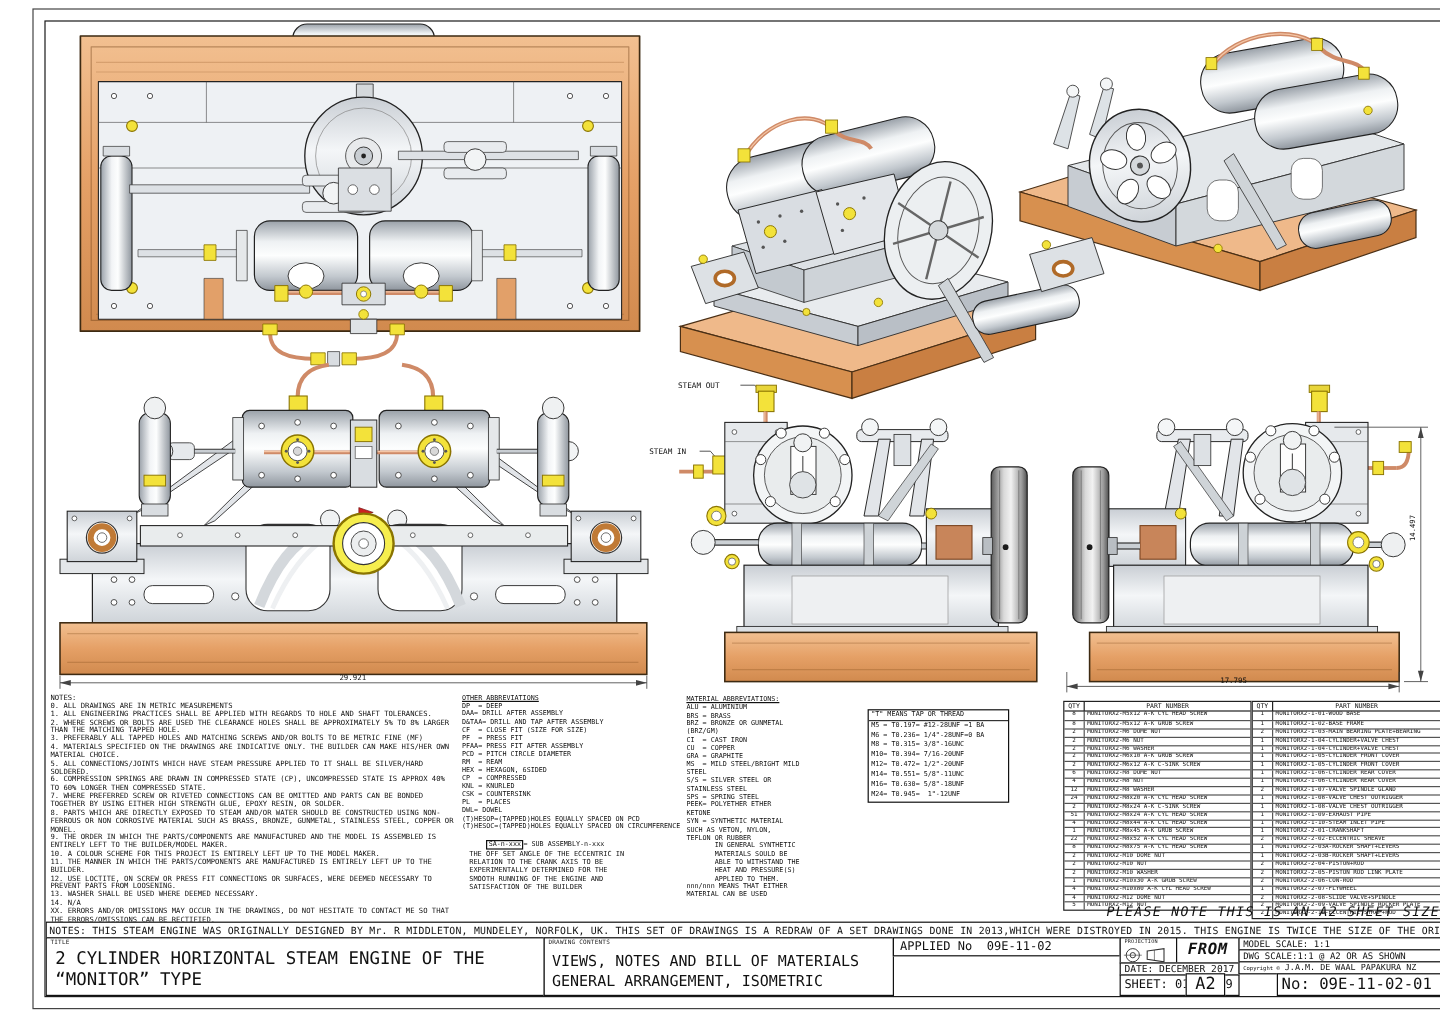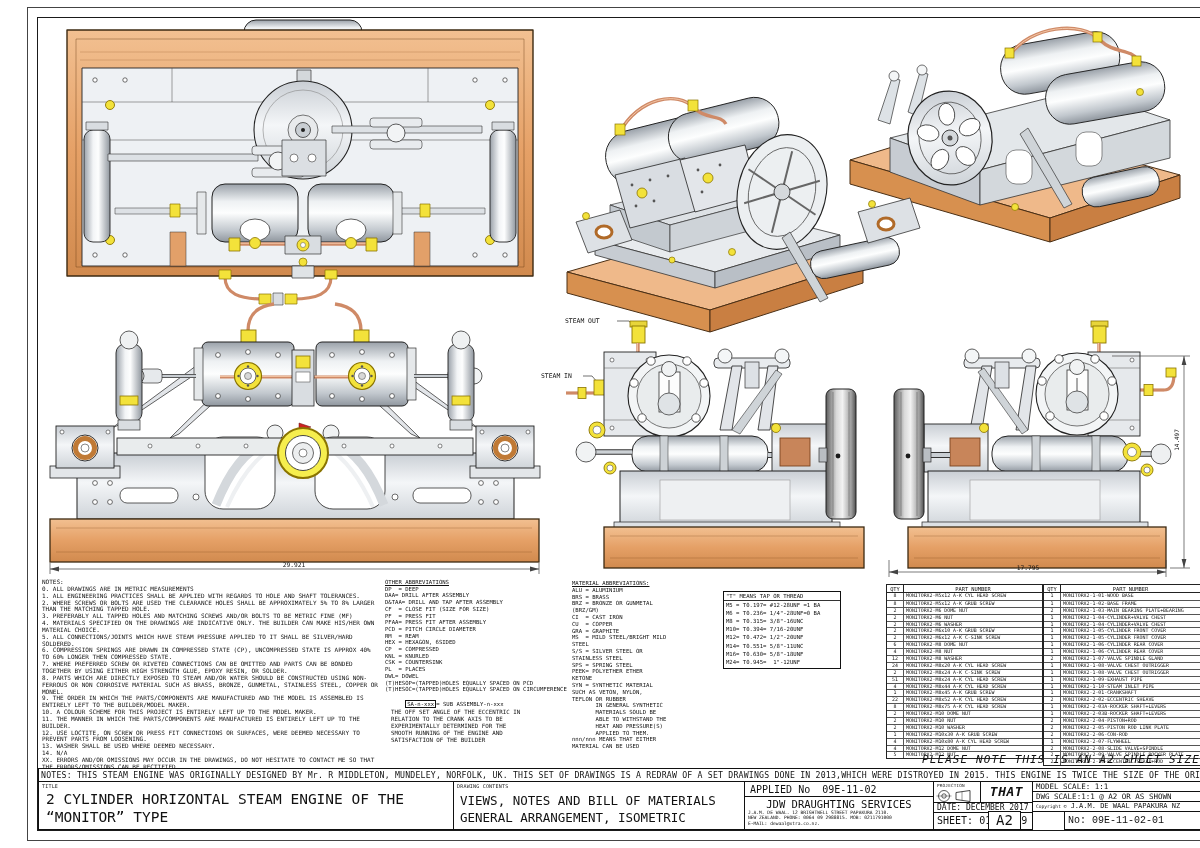--- a/index.html
+++ b/index.html
@@ -1016,39 +1016,33 @@
       <div>VIEWS, NOTES AND BILL OF MATERIALS</div>
       <div>GENERAL ARRANGEMENT, ISOMETRIC</div>
     </div>
   </div>
 
   <div class="blk" style="left:724px;top:781px;width:190px;height:16px;">
     <div style="position:absolute;left:5px;top:2px;font-size:10px;">
       <span>APPLIED No</span>&nbsp;&nbsp;<span>09E-11-02</span>
     </div>
   </div>
-  <div class="blk" style="left:724px;top:796px;width:190px;height:34px;">
-    <div style="text-align:center;font-size:10.5px;line-height:12px;margin-top:1px;">JDW DRAUGHTING SERVICES</div>
-    <div style="font-size:4.6px;line-height:5.4px;padding-left:3px;white-space:nowrap;">J.A.M. DE WAAL. 12 BRIGHTWELL STREET PAPAKURA 2110.</div>
-    <div style="font-size:4.6px;line-height:5.4px;padding-left:3px;white-space:nowrap;">NEW ZEALAND. PHONE: 0064 09 2988815. MOB: 0211791000</div>
-    <div style="font-size:4.6px;line-height:5.4px;padding-left:3px;white-space:nowrap;">E-MAIL: dewaal@xtra.co.nz.</div>
-  </div>
 
   <div class="blk" style="left:913px;top:781px;width:48px;height:22px;">
     <div class="tb-label" style="font-size:4.3px;">PROJECTION</div>
     <svg width="44" height="14" viewBox="0 0 44 14" style="position:absolute;left:2px;top:7px;">
       <circle cx="8" cy="7" r="5.5" fill="none" stroke="#333" stroke-width="0.8"></circle>
       <circle cx="8" cy="7" r="2.2" fill="none" stroke="#333" stroke-width="0.8"></circle>
       <line x1="0.5" y1="7" x2="15.5" y2="7" stroke="#333" stroke-width="0.5"></line>
       <polygon points="20,3.5 34,1.5 34,12.5 20,10.5" fill="none" stroke="#333" stroke-width="0.9"></polygon>
       <line x1="26" y1="2.7" x2="26" y2="11.3" stroke="#333" stroke-width="0.5"></line>
     </svg>
   </div>
   <div class="blk" style="left:960px;top:781px;width:53px;height:22px;">
-    <div style="font-size:13px;font-style:italic;font-weight:bold;text-align:center;line-height:20px;letter-spacing:.5px;">THAT</div>
+    <div style="font-size:13px;font-style:italic;font-weight:bold;text-align:center;line-height:20px;letter-spacing:.5px;">FROM</div>
   </div>
   <div class="blk" style="left:913px;top:802px;width:100px;height:11px;">
     <div style="font-size:8px;line-height:9.5px;padding-left:3px;white-space:nowrap;">
       <span>DATE:</span> <span>DECEMBER 2017</span>
     </div>
   </div>
   <div class="blk" style="left:913px;top:812px;width:100px;height:18px;">
     <div style="font-size:10px;line-height:16px;padding-left:3px;white-space:nowrap;">
       <span>SHEET:</span> <span>01 OF 09</span>
     </div>
@@ -1062,18 +1056,18 @@
   </div>
   <div class="blk" style="left:1012px;top:801px;width:170px;height:11px;">
     <div style="font-size:7px;line-height:9.5px;padding-left:3px;white-space:nowrap;">
       <span style="font-size:4.6px;">Copyright ©</span> <span>J.A.M. DE WAAL PAPAKURA NZ</span>
     </div>
   </div>
   <div class="blk" style="left:968px;top:811px;width:33px;height:19px;">
     <div style="font-size:14px;line-height:17px;text-align:center;">A2</div>
   </div>
   <div class="blk" style="left:1044px;top:811px;width:138px;height:19px;">
-    <div style="font-size:10px;line-height:17px;padding-left:3px;white-space:nowrap;font-family:Liberation Mono, monospace;">
+    <div style="font-size:13px;line-height:17px;padding-left:3px;white-space:nowrap;">
       <span>No:</span> <span>09E-11-02-01</span>
     </div>
   </div>
 
 </div>
 
 </body></html>

